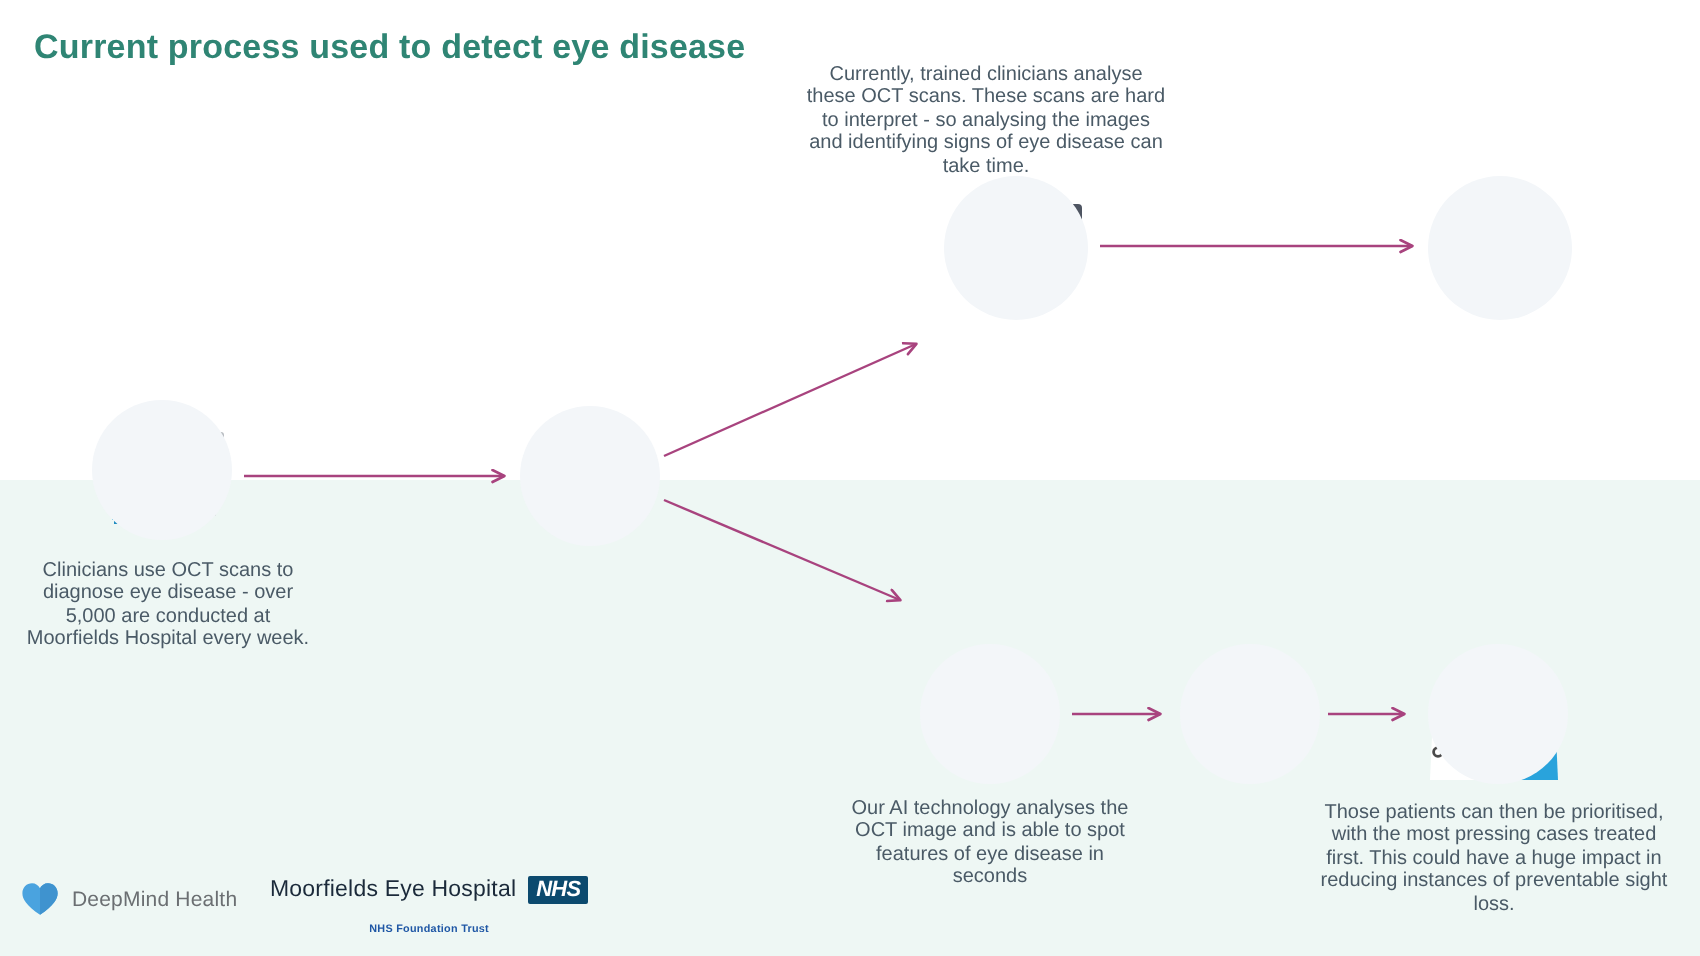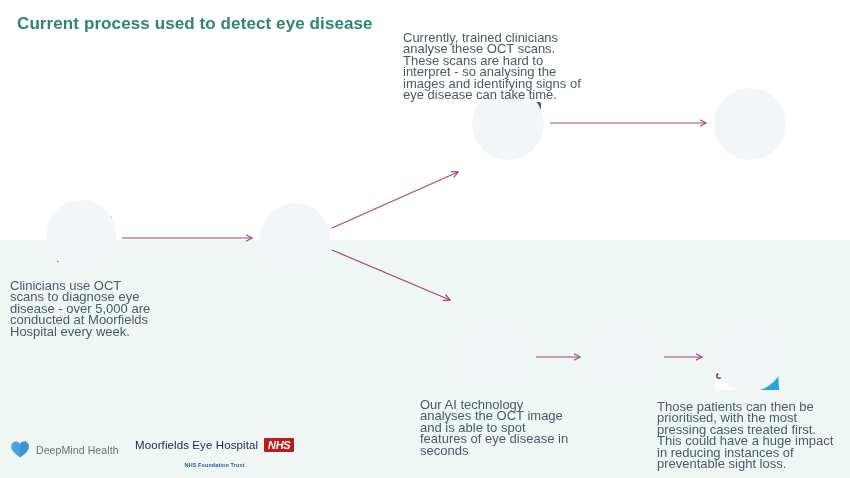--- a/index.html
+++ b/index.html
@@ -22,44 +22,44 @@
     font-size:17px;font-weight:bold;
     color:#2f8574;
     letter-spacing:.1px;
     white-space:nowrap;
   }
   #title-top{left:17px;top:14px;}
   #title-bottom{left:17px;top:419px;}
 
   .caption{
     position:absolute;
-    font-size:13px;
+    font-size:10px;
     line-height:11.4px;
     color:#4a5a66;
-    text-align:left;
+    text-align:center;
   }
 
   .node{position:absolute;}
   .disc{
     position:absolute;left:0;top:0;
     border-radius:50%;
     background:#f3f6f9;
   }
 
   svg{display:block;overflow:visible;}
 
   
   .logo-row{position:absolute;left:10px;top:440px;}
   .dm-logo{position:absolute;left:0;top:0;display:flex;align-items:center;gap:6px;text-align:right;}
   .dm-text{font-size:10.5px;color:#6b6f72;letter-spacing:.1px;white-space:nowrap;}
   .mf-logo{position:absolute;left:125px;top:-2px;}
   .mf-text{font-size:11.5px;color:#1b2a3a;white-space:nowrap;letter-spacing:.1px;}
   .mf-sub{font-size:5.4px;color:#1f57a5;font-weight:bold;white-space:nowrap;letter-spacing:.15px;}
   .nhs-box{
-    display:inline-block;background:#b91c1c;color:#ffffff;
+    display:inline-block;background:#0c4a6e;color:#ffffff;
     font-size:11px;font-weight:bold;font-style:italic;
     padding:1px 4px 1px 4px;letter-spacing:-.4px;border-radius:1px;
     vertical-align:middle;
   }
 </style>
 </head>
 <body>
 
 <div id="stage">
 

